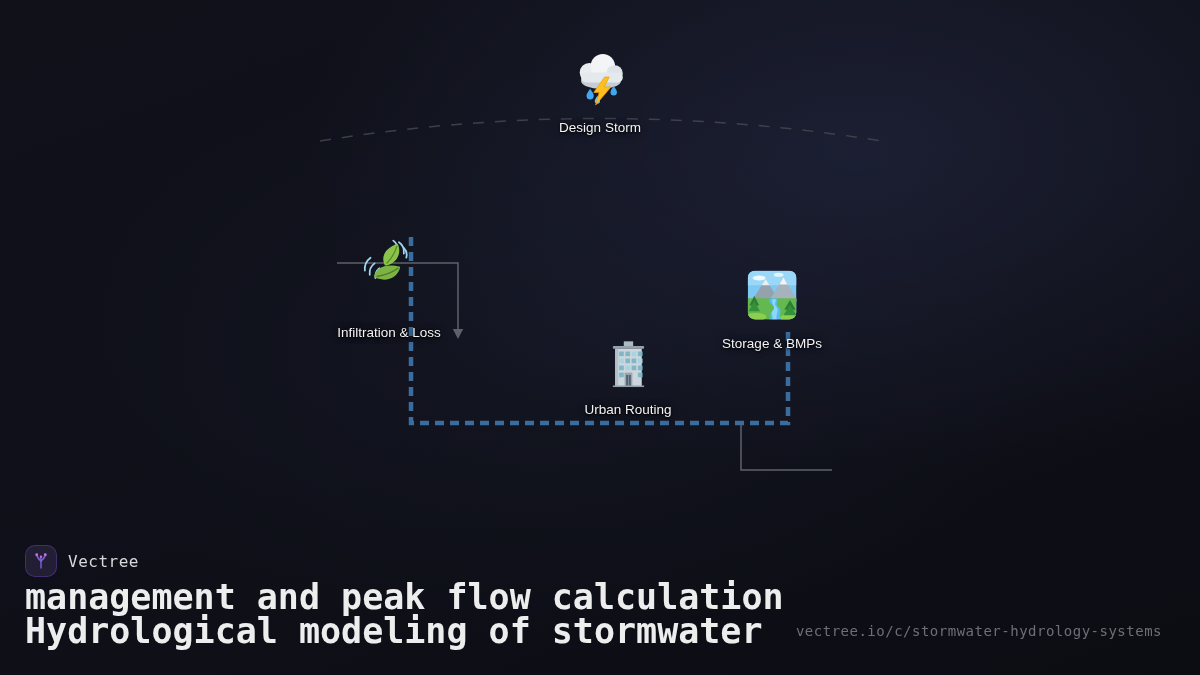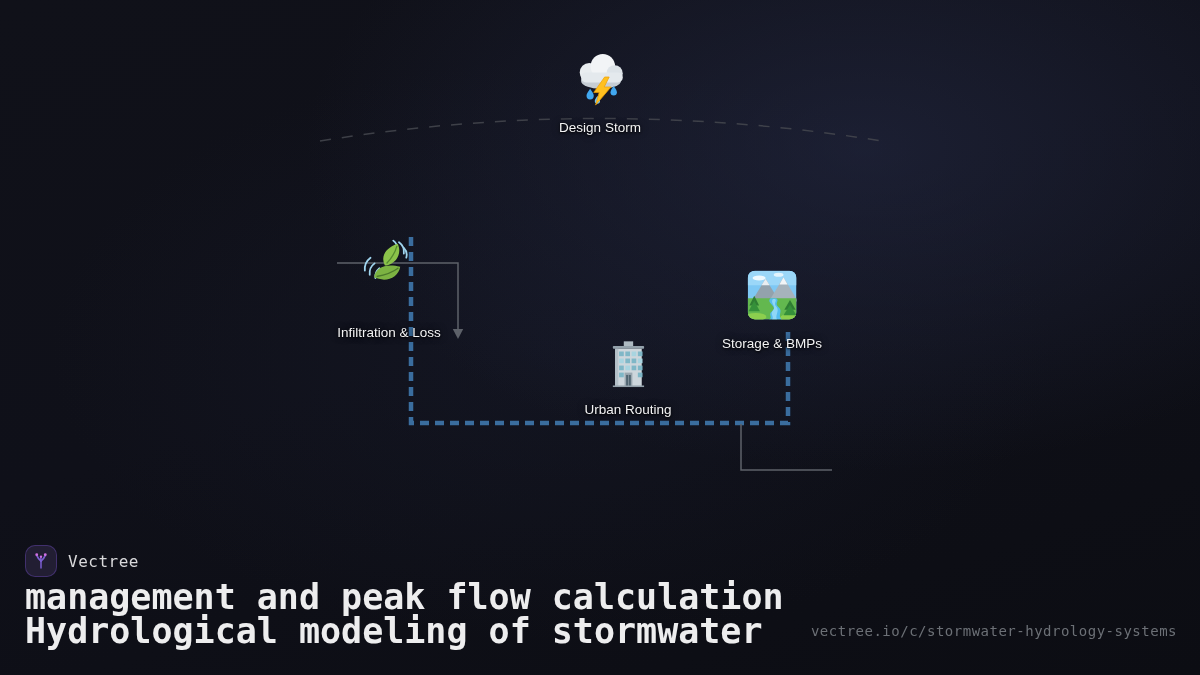--- a/index.html
+++ b/index.html
@@ -27,21 +27,21 @@
   .brand-name {
     font-family:"DejaVu Sans Mono", monospace; font-weight:normal;
     font-size:16px; color:#d9d9db; letter-spacing:0.5px;
   }
   .title-block { position:absolute; left:25px; top:581px; z-index:3; }
   .title-line {
     font-family:"DejaVu Sans Mono", monospace; font-weight:bold;
     font-size:35px; line-height:33.5px; color:#ededee; white-space:nowrap;
   }
   .site-url {
-    position:absolute; right:23px; top:623px; z-index:3;
+    position:absolute; right:38px; top:623px; z-index:3;
     font-family:"DejaVu Sans Mono", monospace; font-size:14px;
     color:#6c7076; letter-spacing:0.5px; white-space:nowrap;
   }
 </style>
 </head>
 <body>
 
 <div class="canvas">
 
   <svg class="edges" width="1200" height="675" viewBox="0 0 1200 675">

